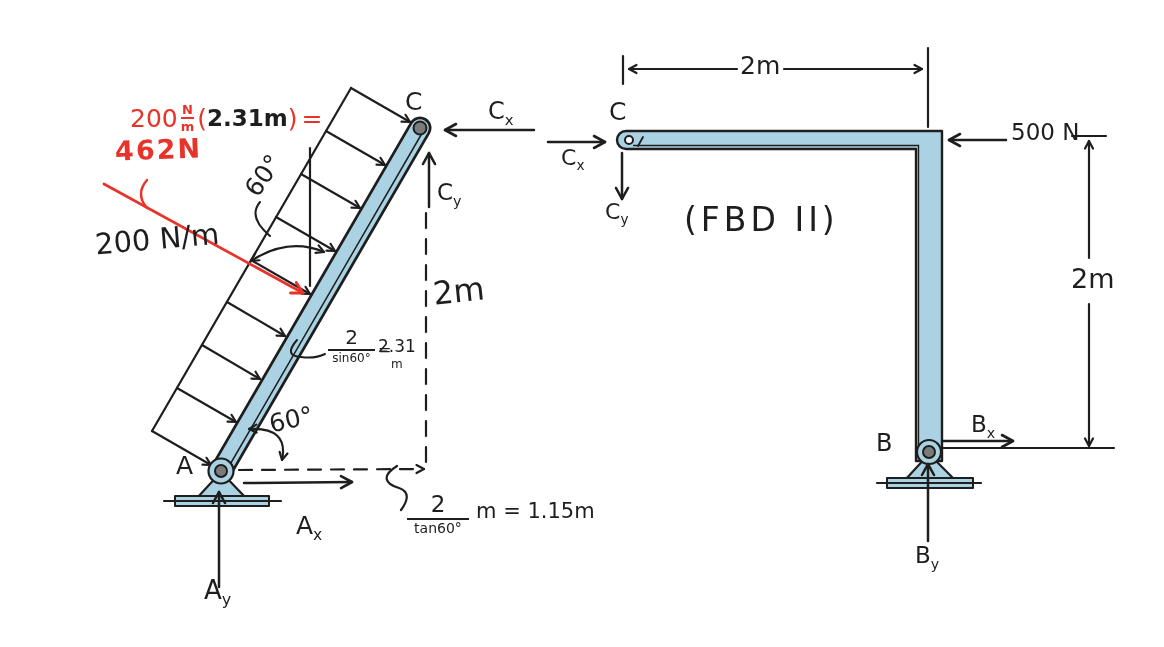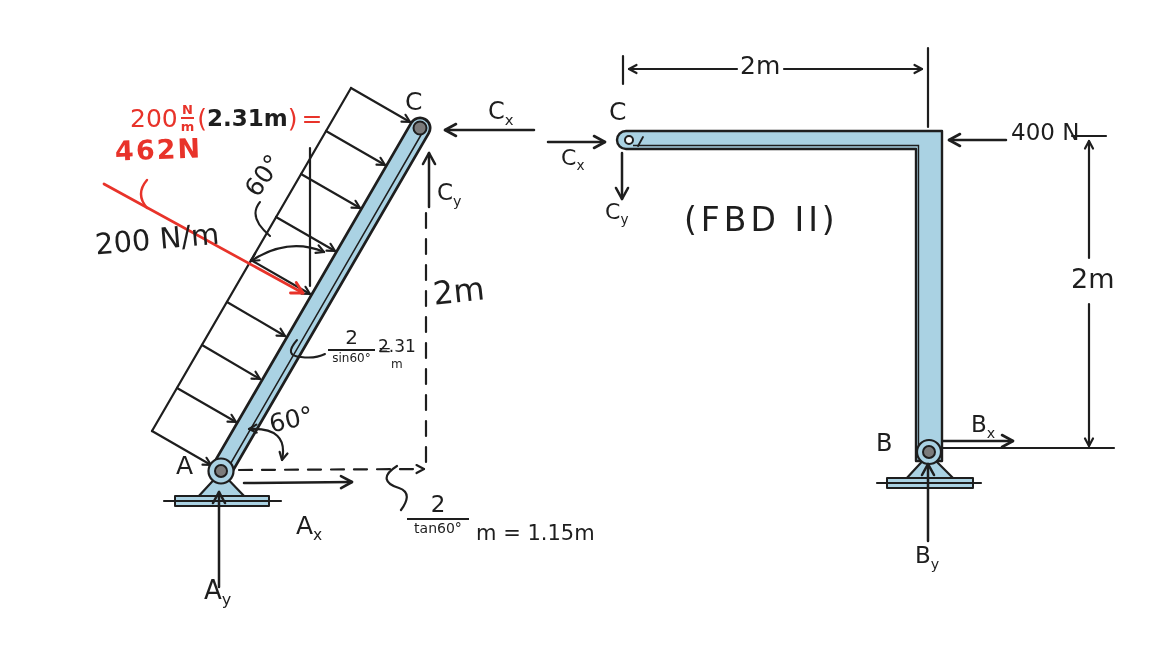--- a/index.html
+++ b/index.html
@@ -193,36 +193,36 @@
   </div>
   <div class="lbl" style="left:204px;top:577px;font-size:26px;">
     <span>A</span><sub>y</sub>
   </div>
 
   <div class="fracblk" style="left:407px;top:493px;width:62px;">
     <span style="font-size:23px;">2</span>
     <span class="bar"></span>
     <span style="font-size:14px;">tan60°</span>
   </div>
-  <div class="lbl" style="left:476px;top:501px;font-size:21px;margin-top:22px;">m = 1.15m</div>
+  <div class="lbl" style="left:476px;top:501px;font-size:21px;">m = 1.15m</div>
 
   <div class="lbl" style="left:740px;top:53px;font-size:25px;">2m</div>
 
   <div class="lbl" style="left:609px;top:99px;font-size:25px;">C</div>
 
   <div class="lbl" style="left:561px;top:147px;font-size:22px;">
     <span>C</span><sub>x</sub>
   </div>
   <div class="lbl" style="left:605px;top:201px;font-size:22px;">
     <span>C</span><sub>y</sub>
   </div>
 
   <div class="lbl" style="left:684px;top:203px;font-size:33px;letter-spacing:4px;">(FBD II)</div>
 
-  <div class="lbl" style="left:1011px;top:121px;font-size:23px;">400 N</div>
+  <div class="lbl" style="left:1011px;top:121px;font-size:23px;">500 N</div>
 
   <div class="lbl" style="left:1071px;top:265px;font-size:27px;">2m</div>
 
   <div class="lbl" style="left:876px;top:431px;font-size:24px;">B</div>
 
   <div class="lbl" style="left:971px;top:405px;font-size:23px;margin-top:8px;">
     <span>B</span><sub>x</sub>
   </div>
   <div class="lbl" style="left:915px;top:544px;font-size:23px;">
     <span>B</span><sub>y</sub>

